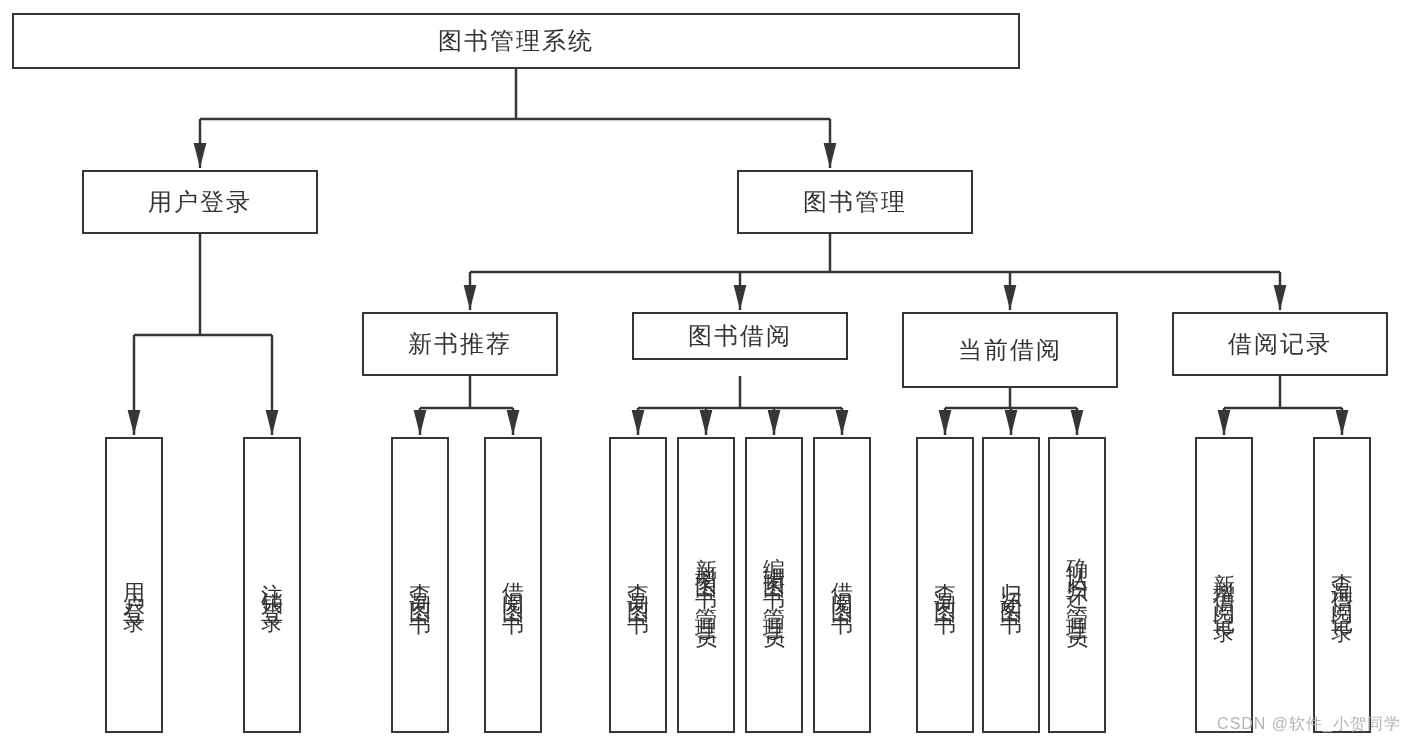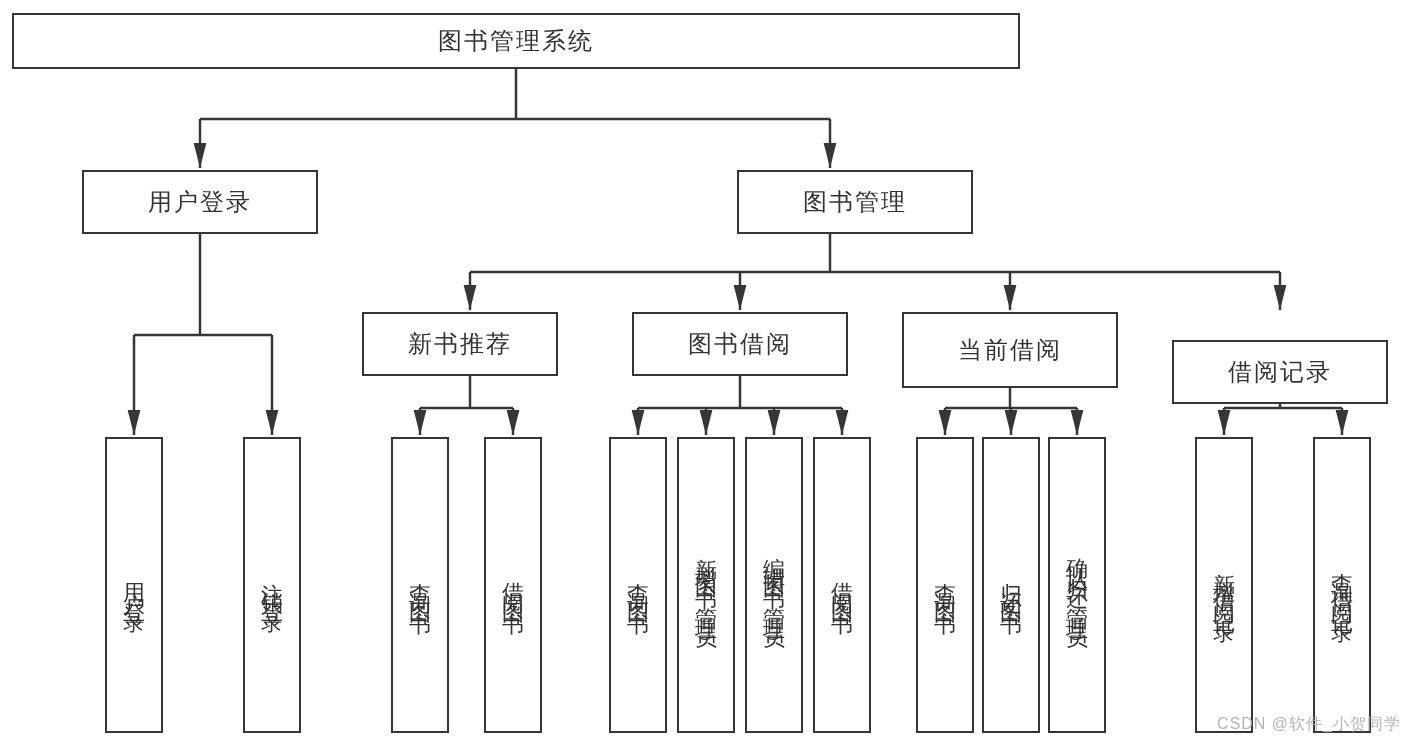--- a/index.html
+++ b/index.html
@@ -139,27 +139,27 @@
   <div class="node hbox" style="left:82px; top:170px; width:236px; height:64px;">
     <span class="lbl">用户登录</span>
   </div>
   <div class="node hbox" style="left:712px; top:170px; width:236px; height:64px;margin-left:25px;">
     <span class="lbl">图书管理</span>
   </div>
 
   <div class="node hbox" style="left:362px; top:312px; width:196px; height:64px;">
     <span class="lbl">新书推荐</span>
   </div>
-  <div class="node hbox" style="left:632px; top:312px; width:216px; height:64px;">
+  <div class="node hbox" style="left:632px; top:312px; width:216px; height:48px;">
     <span class="lbl">图书借阅</span>
   </div>
   <div class="node hbox" style="left:902px; top:312px; width:216px; height:76px;">
     <span class="lbl">当前借阅</span>
   </div>
-  <div class="node hbox" style="left:1172px; top:312px; width:216px; height:64px;margin-top:28px;">
+  <div class="node hbox" style="left:1172px; top:312px; width:216px; height:64px;">
     <span class="lbl">借阅记录</span>
   </div>
 
   <div class="node vbox" style="left:105px; top:437px;">
     <span class="vlbl">用户登录</span>
   </div>
   <div class="node vbox" style="left:243px; top:437px;">
     <span class="vlbl">注销登录</span>
   </div>
 

